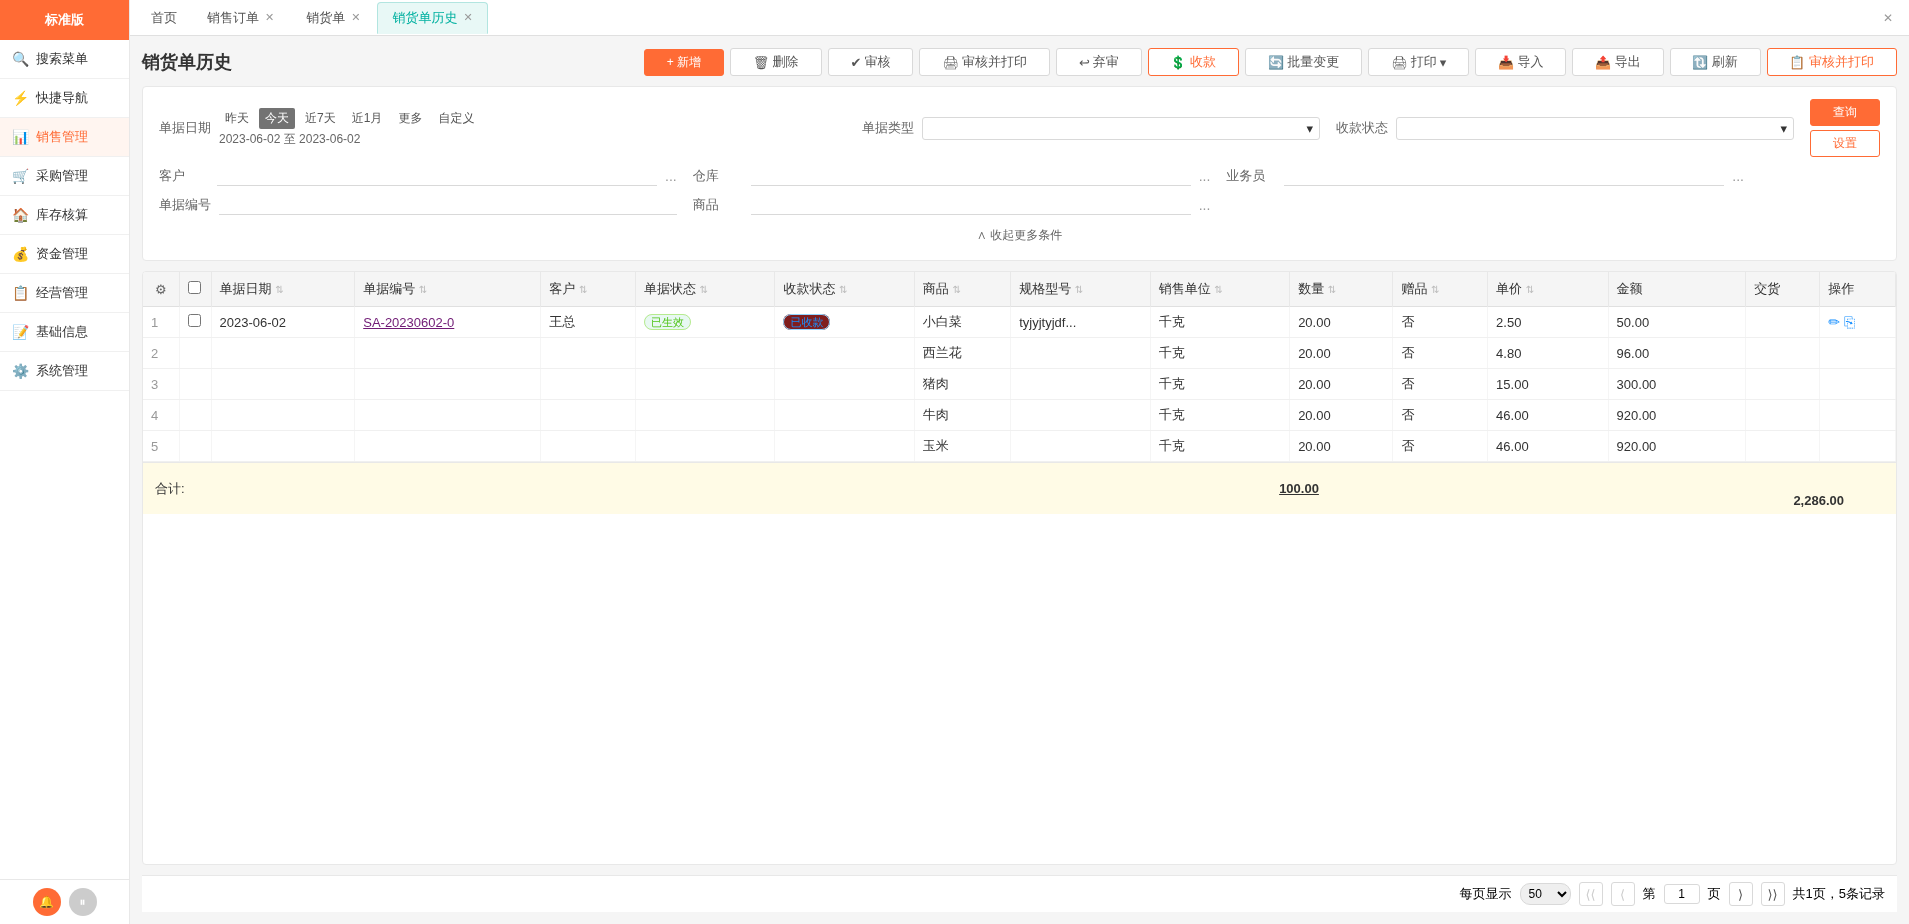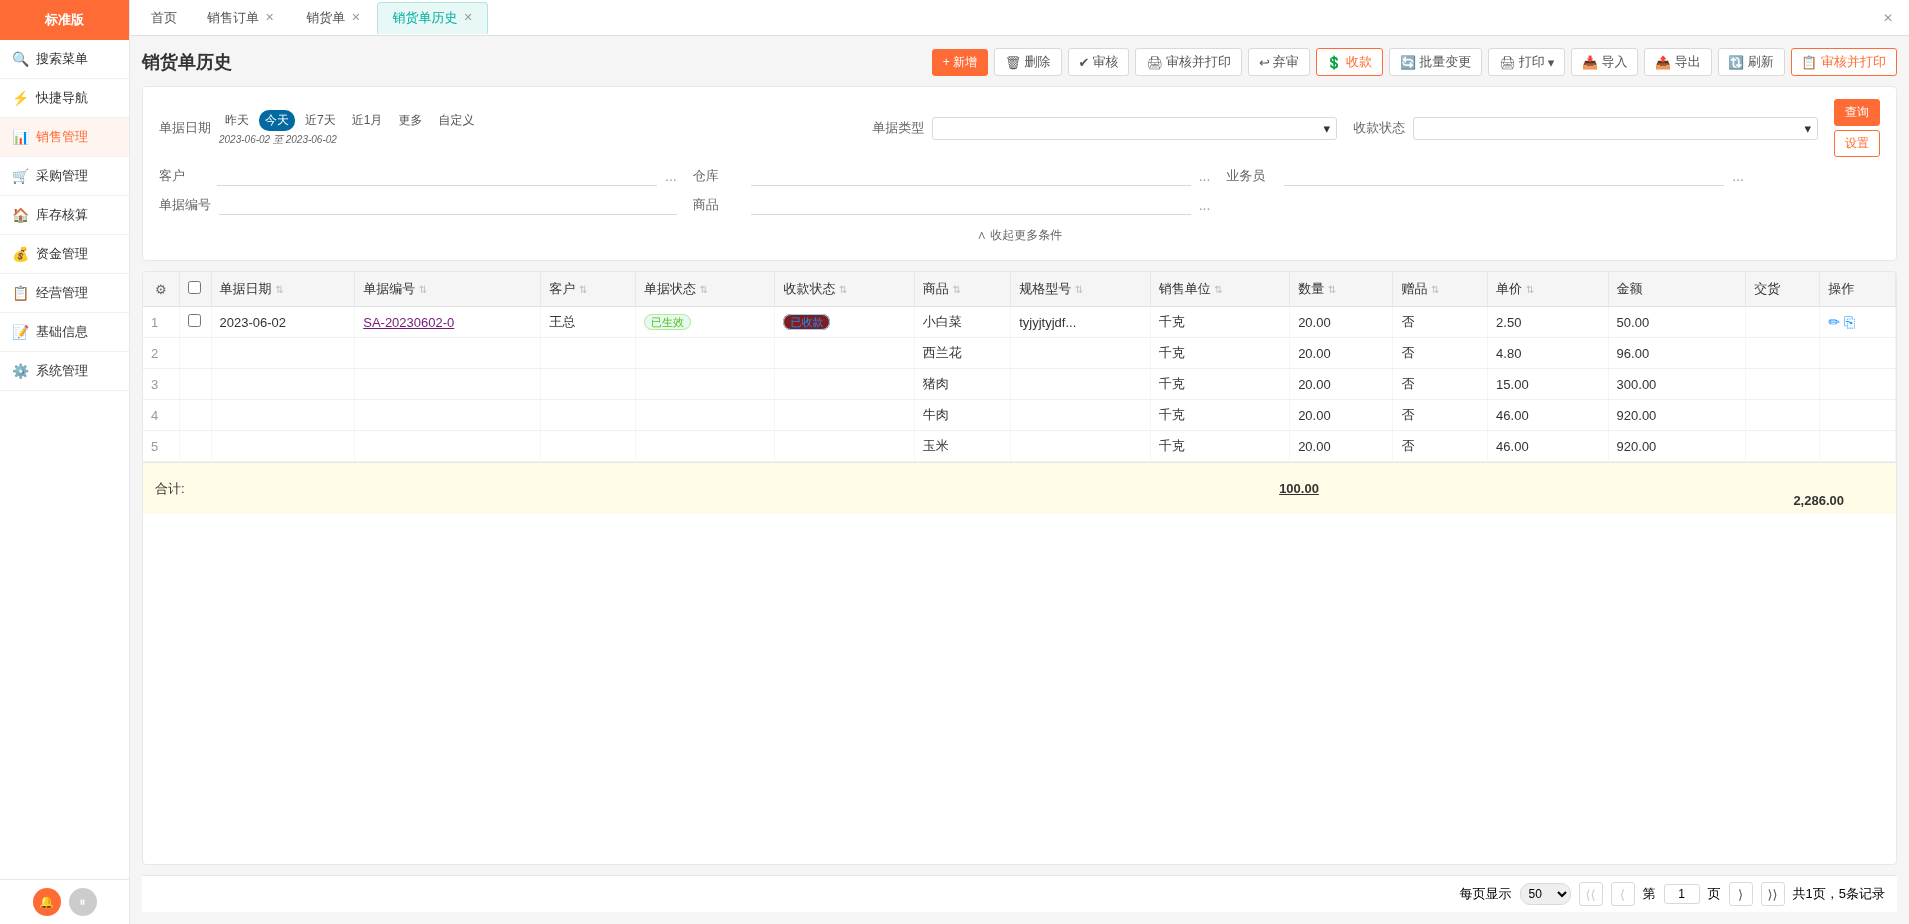--- a/index.html
+++ b/index.html
@@ -131,21 +131,21 @@
     .toolbar {
       display: flex;
       gap: 6px;
       align-items: center;
       flex-wrap: wrap;
     }
     .btn {
       display: flex;
       align-items: center;
       gap: 3px;
-      padding: 4px 10px;
+      padding: 4px 22px;
       border: 1px solid #d9d9d9;
       border-radius: 3px;
       background: #fff;
       cursor: pointer;
       color: #555;
       font-size: 12px;
       white-space: nowrap;
     }
     .btn-primary { background: #ff6b35; color: #fff; border-color: #ff6b35; }
     .btn-orange { color: #ff6b35; border-color: #ff6b35; }
@@ -206,25 +206,25 @@
       align-items: center;
     }
     .date-tab {
       padding: 2px 6px;
       font-size: 12px;
       cursor: pointer;
       color: #555;
       border-radius: 2px;
     }
     .date-tab.active {
-      background: #0369a1;
+      background: #737373;
       color: #fff;
-      border-radius: 10px;
-    }
-    .date-value { font-size: 10px; color: #666; font-style: italic; }
+      border-radius: 2px;
+    }
+    .date-value { font-size: 12px; color: #666; }
     .filter-dots { color: #999; cursor: pointer; font-size: 14px; }
     .collapse-btn {
       display: flex;
       align-items: center;
       justify-content: center;
       gap: 4px;
       color: #666;
       cursor: pointer;
       font-size: 12px;
       padding: 4px;

